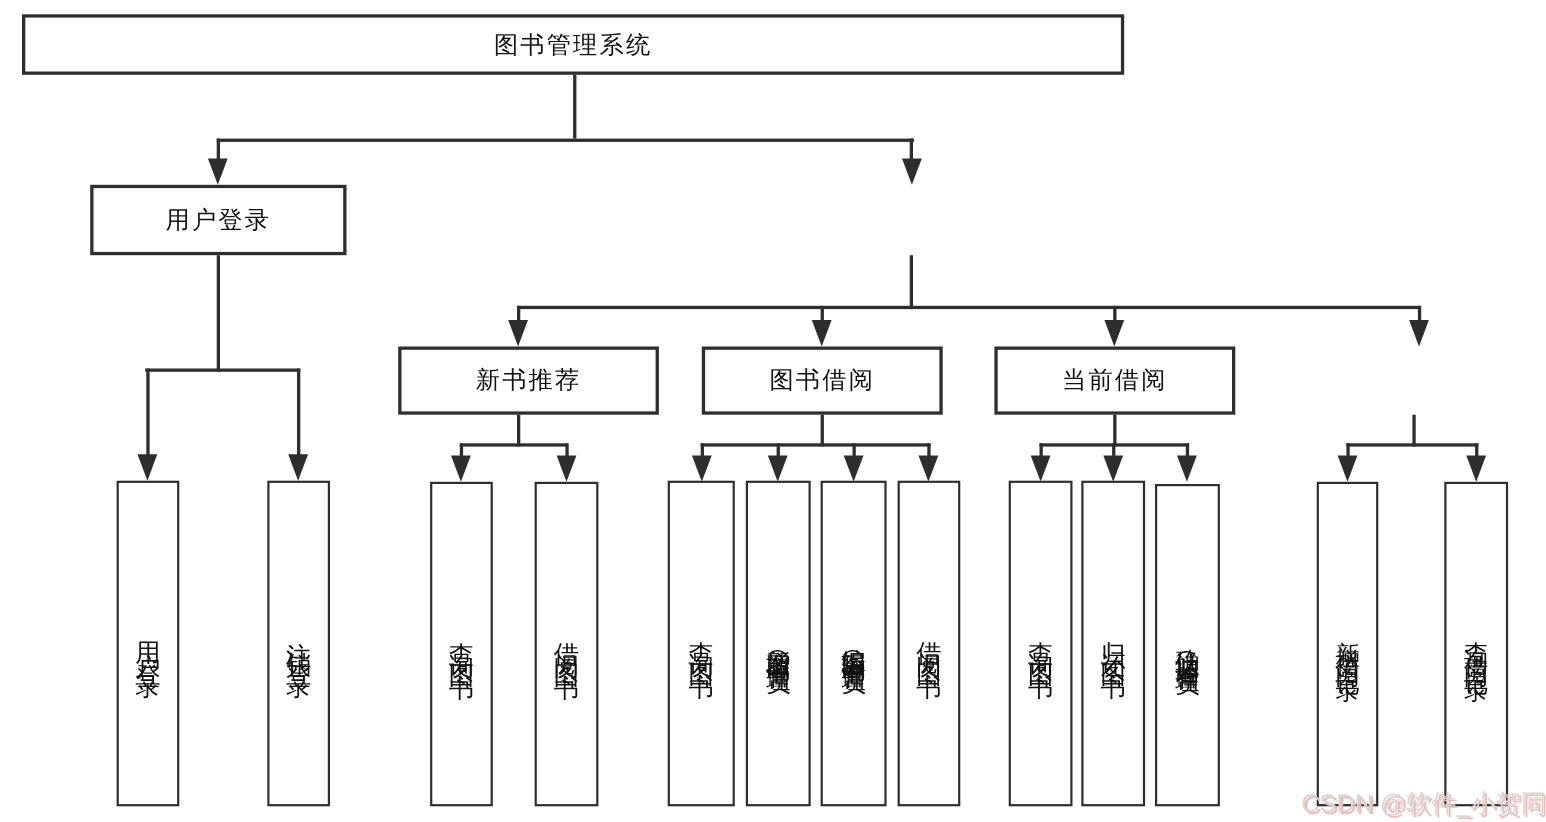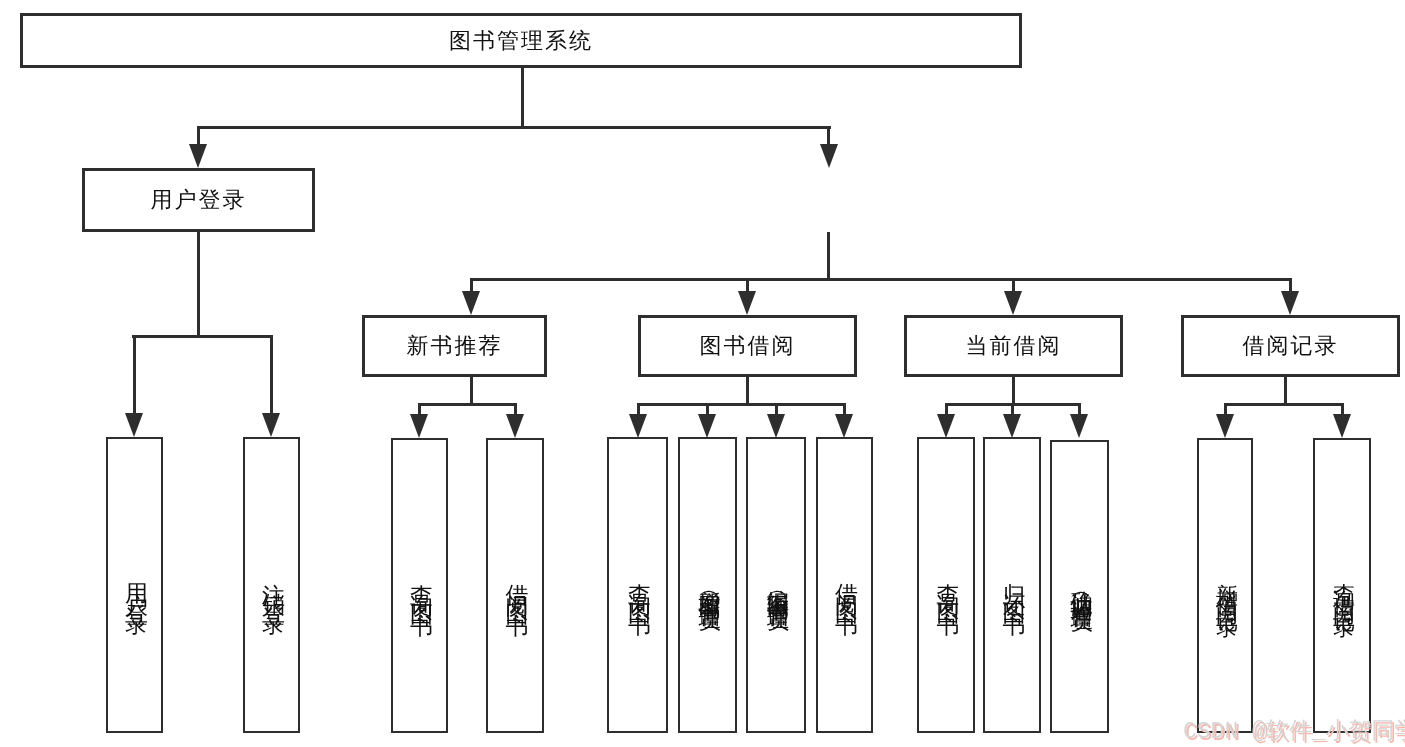--- a/index.html
+++ b/index.html
@@ -1,18 +1,18 @@
 <!DOCTYPE html>
 <html><head>
 <meta charset="utf-8">
 <style>
   :root{ --line:#2e2e2e; --text:#111111; }
   html,body{margin:0;padding:0;background:#ffffff;}
   .canvas{position:relative;width:1405px;height:747px;background:#ffffff;overflow:hidden;
-          font-family:Liberation Mono, monospace;color:var(--text);}
+          font-family:Liberation Sans, sans-serif;color:var(--text);}
   .box{position:absolute;background:#ffffff;border:3px solid var(--line);box-sizing:border-box;
        display:flex;align-items:center;justify-content:center;text-align:center;}
   .box.h{font-size:22px;letter-spacing:2px;}
   .box.v{border-width:2px;}
   .vtxt{writing-mode:vertical-rl;text-orientation:mixed;font-size:23px;letter-spacing:10px;line-height:1;}
   .vtxt.mid{letter-spacing:7px;font-size:22px;}
   .vtxt.long{letter-spacing:3px;font-size:22px;}
   .vline{position:absolute;width:3px;background:var(--line);}
   .hline{position:absolute;height:3px;background:var(--line);}
   .arrow{position:absolute;width:0;height:0;border-left:9px solid transparent;
@@ -47,24 +47,23 @@
   <div class="hline" style="left:470px;top:278px;width:821px;"></div>
   <div class="vline" style="left:470px;top:278px;height:16px;"></div>
   <div class="arrow" style="left:462px;top:291px;"></div>
   <div class="vline" style="left:746px;top:278px;height:16px;"></div>
   <div class="arrow" style="left:738px;top:291px;"></div>
   <div class="vline" style="left:1012px;top:278px;height:16px;"></div>
   <div class="arrow" style="left:1004px;top:291px;"></div>
   <div class="vline" style="left:1289px;top:278px;height:16px;"></div>
   <div class="arrow" style="left:1281px;top:291px;"></div>
 
-  <div class="box h" style="left:362px;top:315px;width:185px;height:62px;">新书推荐</div>
+  <div class="box h" style="left:362px;top:315px;width:237px;height:62px;">新书推荐</div>
   <div class="box h" style="left:904px;top:315px;width:219px;height:62px;">当前借阅</div>
   <div class="box h" style="left:638px;top:315px;width:219px;height:62px;">图书借阅</div>
-  <div class="box h" style="left:1181px;top:315px;width:219px;height:62px;">借阅记录</div>
 
   <div class="vline" style="left:470px;top:377px;height:29px;"></div>
   <div class="hline" style="left:418px;top:403px;width:98px;"></div>
   <div class="vline" style="left:418px;top:403px;height:13px;"></div>
   <div class="arrow" style="left:410px;top:414px;"></div>
   <div class="vline" style="left:514px;top:403px;height:13px;"></div>
   <div class="arrow" style="left:506px;top:414px;"></div>
 
   <div class="vline" style="left:746px;top:377px;height:29px;"></div>
   <div class="hline" style="left:637px;top:403px;width:209px;"></div>

